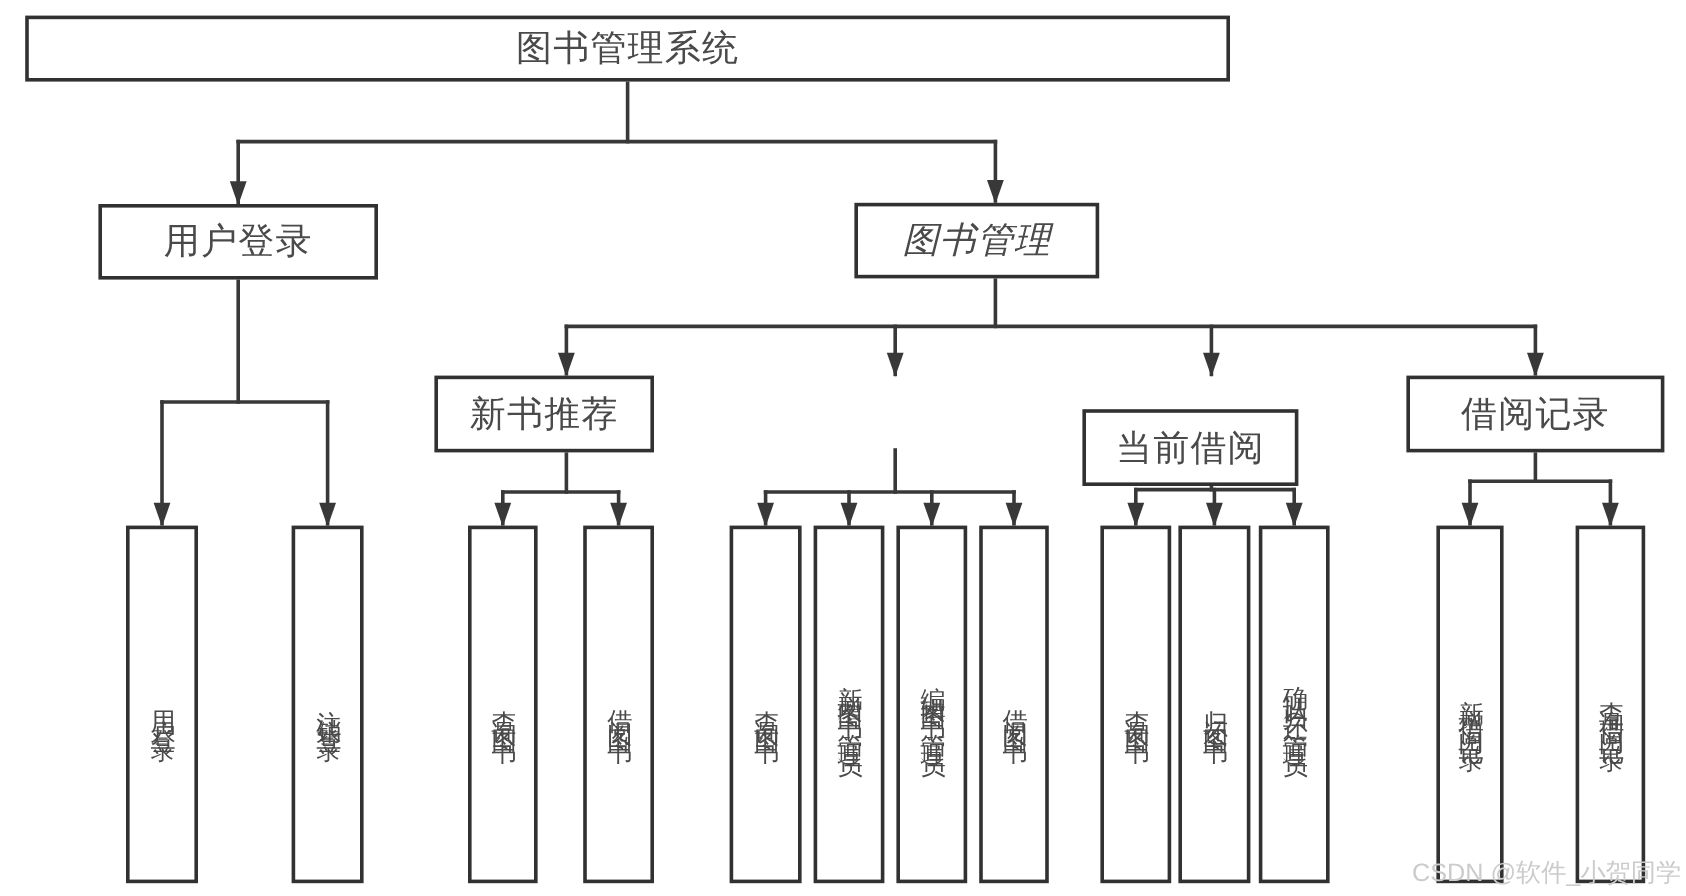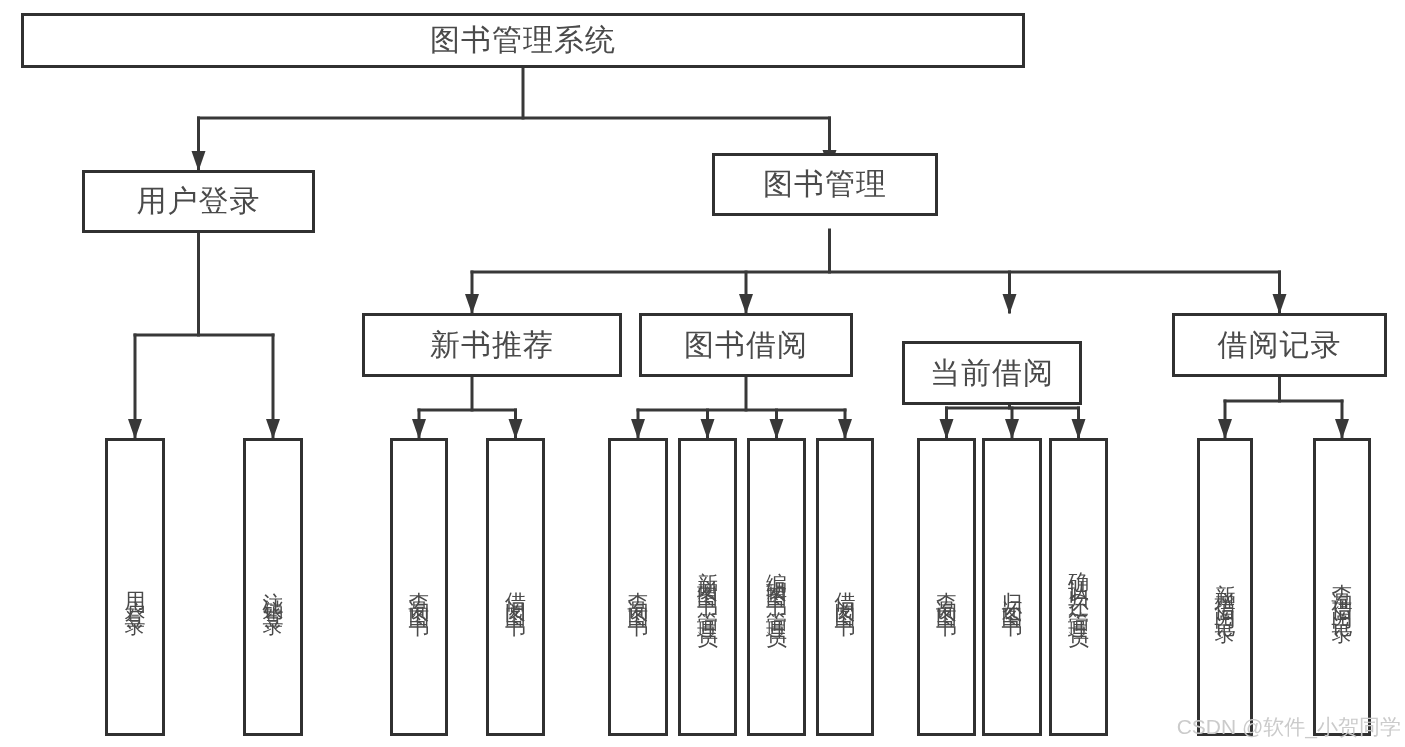--- a/index.html
+++ b/index.html
@@ -72,28 +72,25 @@
       <path d="M1225,401 L1225,437" marker-end="url(#arrow)"></path>
       <path d="M1342,401 L1342,437" marker-end="url(#arrow)"></path>
     </svg>
   <div class="watermark">CSDN @软件_小贺同学</div>
 <div class="node" style="left: 21px; top: 13px; width: 1004px; height: 55px;">
       <span class="lbl">图书管理系统</span>
     </div>
     <div class="node" style="left: 82px; top: 170px; width: 233px; height: 63px;">
       <span class="lbl">用户登录</span>
     </div>
-    <div class="node" style="left: 712px; top: 153px; width: 226px; height: 63px;">
+    <div class="node" style="left: 712px; top: 169px; width: 204px; height: 63px; font-style: italic;">
       <span class="lbl">图书管理</span>
     </div>
-    <div class="node" style="left: 362px; top: 313px; width: 260px; height: 64px;">
+    <div class="node" style="left: 362px; top: 313px; width: 183px; height: 64px;">
       <span class="lbl">新书推荐</span>
-    </div>
-    <div class="node" style="left: 639px; top: 313px; width: 214px; height: 64px;">
-      <span class="lbl">图书借阅</span>
     </div>
     <div class="node" style="left: 902px; top: 313px; width: 180px; height: 64px; margin-top: 28px;">
       <span class="lbl">当前借阅</span>
     </div>
     <div class="node" style="left: 1172px; top: 313px; width: 215px; height: 64px;">
       <span class="lbl">借阅记录</span>
     </div>
     <div class="node vertical" style="left: 105px; top: 438px; width: 60px; height: 298px;">
       <span class="lbl">用户登录</span>
     </div>

